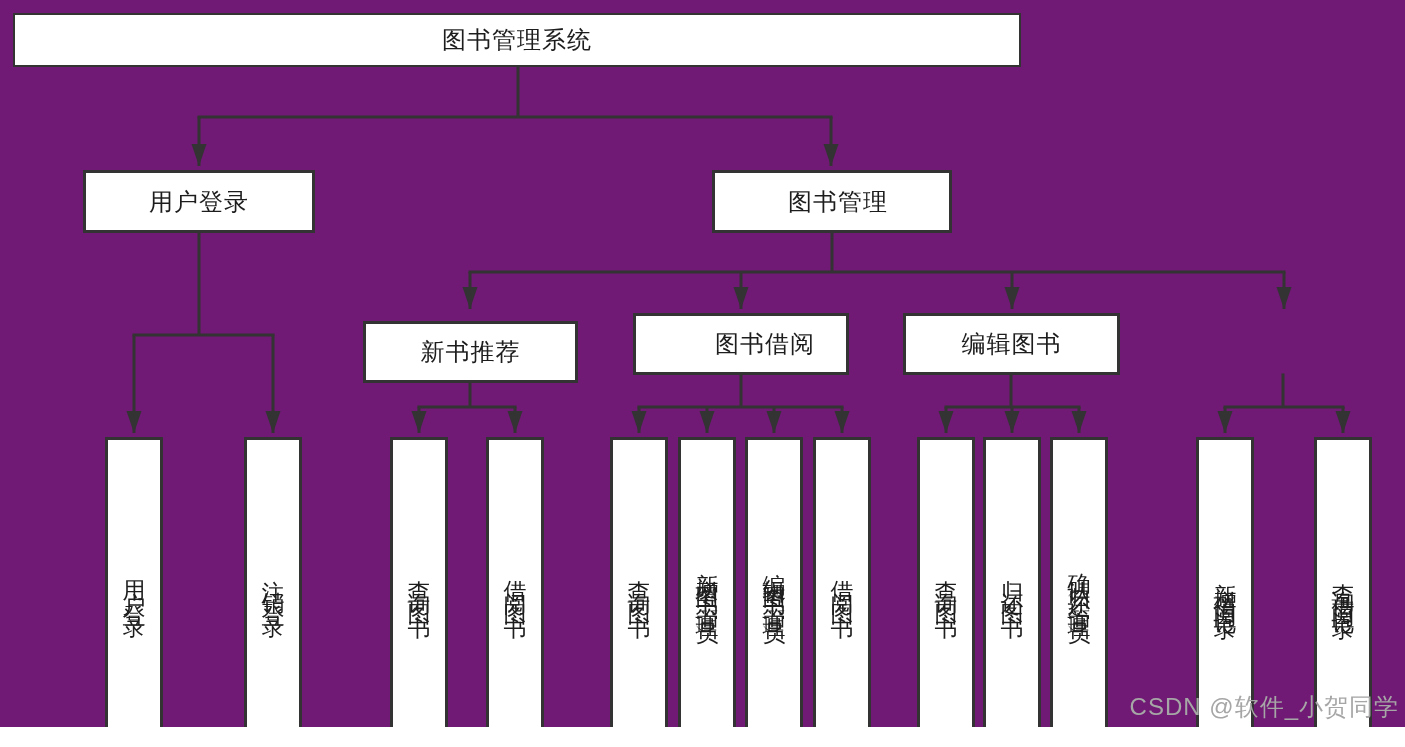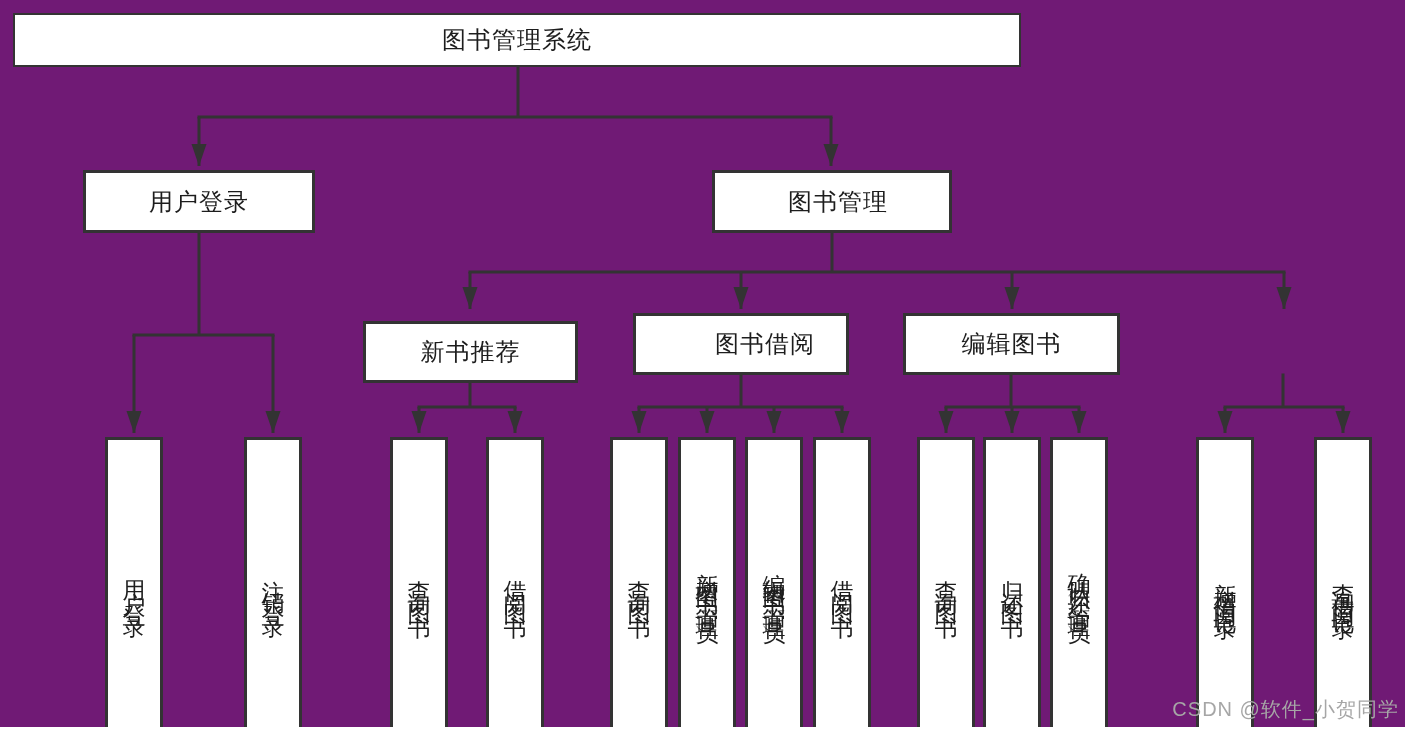--- a/index.html
+++ b/index.html
@@ -44,21 +44,21 @@
     font-size: 23px;
     line-height: 1;
   }
   .ls-w { letter-spacing: 12px; }
   .ls-m { letter-spacing: 7px; }
   .watermark {
     position: absolute;
     right: 6px;
     bottom: 4px;
     z-index: 2;
-    font-size: 20px;
+    font-size: 24px;
     color: #a6a6a6;
     letter-spacing: 1px;
     white-space: nowrap;
   }
 </style>
 </head>
 <body>
 
 <div id="canvas">
 

